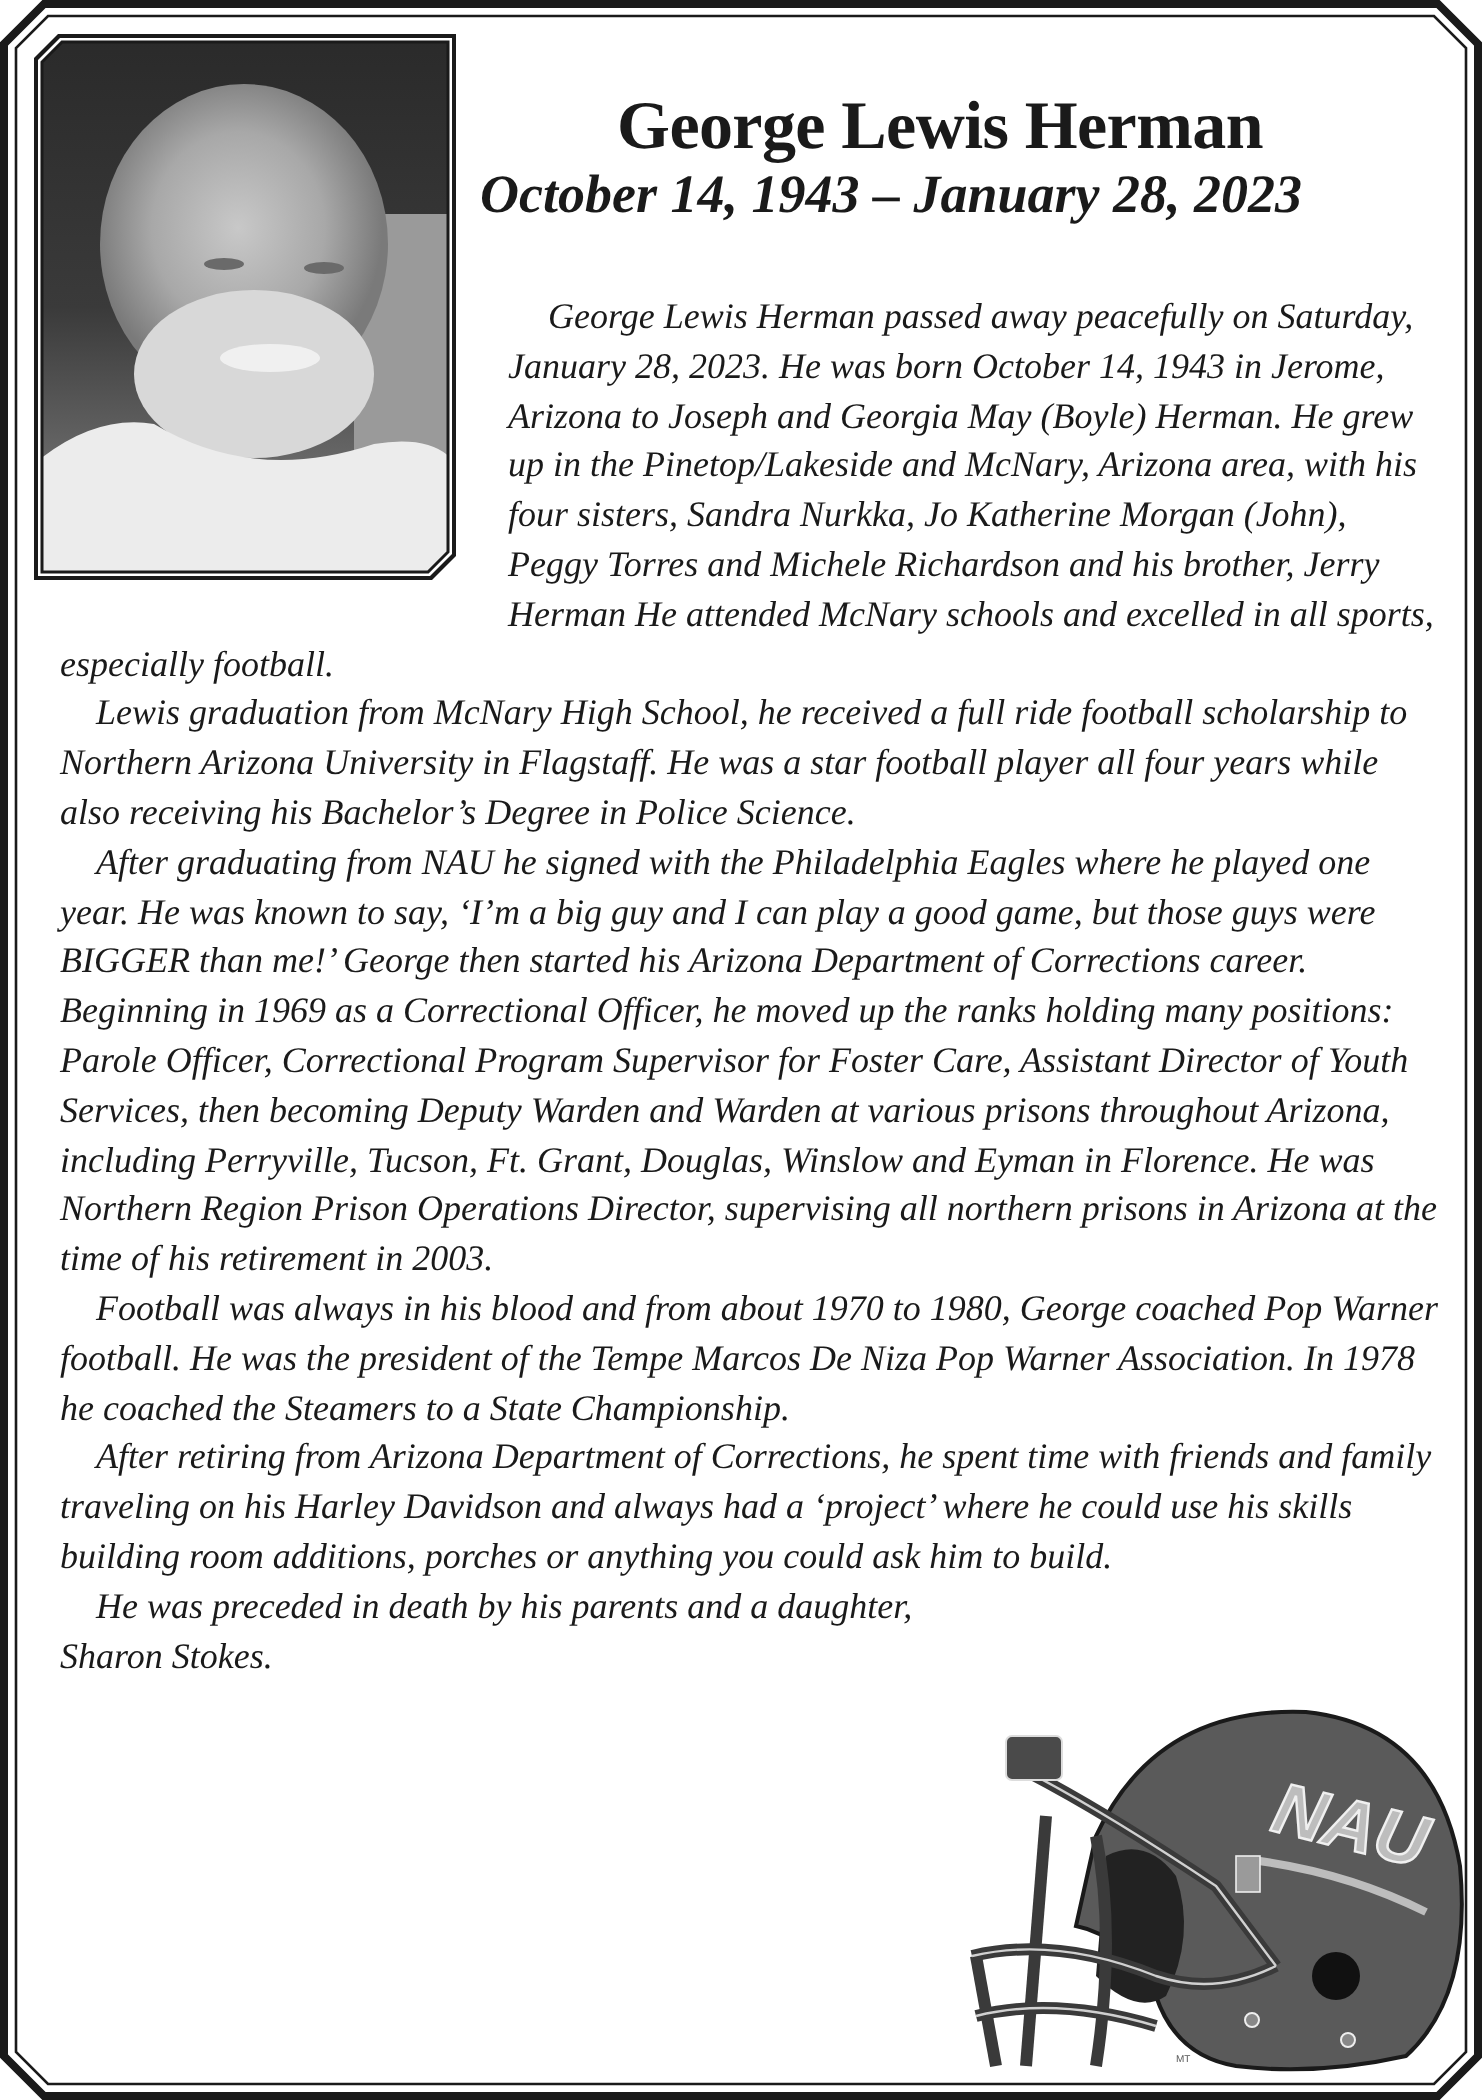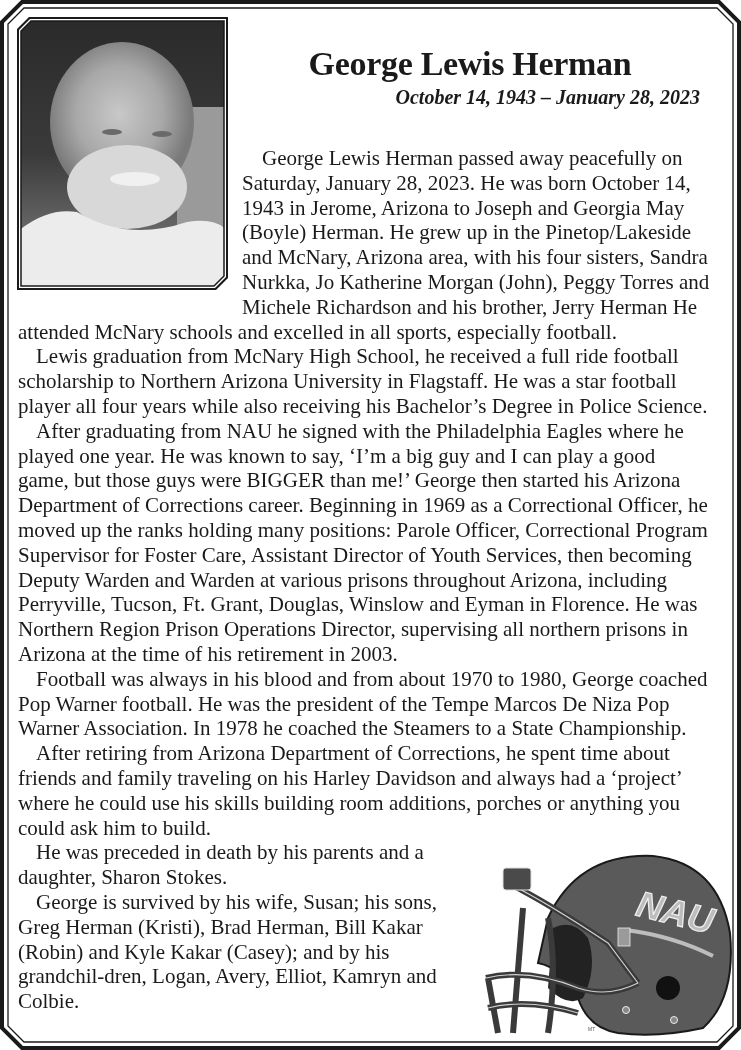--- a/index.html
+++ b/index.html
@@ -3,24 +3,24 @@
 <meta charset="utf-8">
 <style>
   html, body { margin: 0; padding: 0; background: #ffffff; }
   body { width: 741px; height: 1050px; position: relative; overflow: hidden;
          font-family: "Liberation Serif", "DejaVu Serif", serif; color: #1a1a1a; }
   .frame-svg { position: absolute; left: 0; top: 0; width: 741px; height: 1050px; pointer-events: none; }
   .photo { position: absolute; left: 17px; top: 17px; width: 211px; height: 273px; }
   .photo svg { width: 100%; height: 100%; display: block; }
   .title { position: absolute; left: 240px; top: 40px; width: 460px; text-align: center;
            font-weight: bold; font-size: 34px; line-height: 48px; letter-spacing: -0.3px; }
-  .dates { position: absolute; left: 240px; top: 85px; width: 460px; text-align: right;
-           font-style: italic; font-weight: bold; font-size: 20px; line-height: 24px; }
-  .body-text { position: absolute; left: 18px; top: 146px; width: 692px;
-               font-size: 21px; line-height: 24.8px; }
+  .dates { position: absolute; left: 240px; top: 85px; width: 460px; text-align: left;
+           font-style: italic; font-weight: bold; font-size: 27px; line-height: 24px; }
+  .body-text { position: absolute; left: 30px; top: 146px; width: 692px;
+               font-size: 18px; line-height: 24.8px; font-style: italic; }
   .float-spacer { float: left; width: 224px; height: 172px; }
   .body-text p { margin: 0; text-indent: 18px; }
   .body-text p.first { text-indent: 20px; }
   .narrow { width: 480px; }
   .helmet { position: absolute; left: 478px; top: 848px; width: 255px; height: 190px; }
   .helmet svg { width: 100%; height: 100%; display: block; }
 </style>
 </head>
 <body>
 
@@ -68,23 +68,22 @@
 
 <div class="title">George Lewis Herman</div>
 <div class="dates">October 14, 1943 – January 28, 2023</div>
 
 <div class="body-text">
   <div class="float-spacer"></div>
   <p class="first">George Lewis Herman passed away peacefully on Saturday, January 28, 2023. He was born October 14, 1943 in Jerome, Arizona to Joseph and Georgia May (Boyle) Herman. He grew up in the Pinetop/Lakeside and McNary, Arizona area, with his four sisters, Sandra Nurkka, Jo Katherine Morgan (John), Peggy Torres and Michele Richardson and his brother, Jerry Herman He attended McNary schools and excelled in all sports, especially football.</p>
   <p>Lewis graduation from McNary High School, he received a full ride football scholarship to Northern Arizona University in Flagstaff. He was a star football player all four years while also receiving his Bachelor’s Degree in Police Science.</p>
   <p>After graduating from NAU he signed with the Philadelphia Eagles where he played one year. He was known to say, ‘I’m a big guy and I can play a good game, but those guys were BIGGER than me!’ George then started his Arizona Department of Corrections career. Beginning in 1969 as a Correctional Officer, he moved up the ranks holding many positions: Parole Officer, Correctional Program Supervisor for Foster Care, Assistant Director of Youth Services, then becoming Deputy Warden and Warden at various prisons throughout Arizona, including Perryville, Tucson, Ft. Grant, Douglas, Winslow and Eyman in Florence. He was Northern Region Prison Operations Director, supervising all northern prisons in Arizona at the time of his retirement in 2003.</p>
   <p>Football was always in his blood and from about 1970 to 1980, George coached Pop Warner football. He was the president of the Tempe Marcos De Niza Pop Warner Association. In 1978 he coached the Steamers to a State Championship.</p>
-  <p>After retiring from Arizona Department of Corrections, he spent time about friends and family traveling on his Harley Davidson and always had a ‘project’ where he could use his skills building room additions, porches or anything you could ask him to build.</p>
+  <p>After retiring from Arizona Department of Corrections, he spent time with friends and family traveling on his Harley Davidson and always had a ‘project’ where he could use his skills building room additions, porches or anything you could ask him to build.</p>
   <p class="narrow">He was preceded in death by his parents and a daughter, Sharon Stokes.</p>
-  <p class="narrow" style="width:440px">George is survived by his wife, Susan; his sons, Greg Herman (Kristi), Brad Herman, Bill Kakar (Robin) and Kyle Kakar (Casey); and by his grandchil-dren, Logan, Avery, Elliot, Kamryn and Colbie.</p>
 </div>
 
 <div class="helmet">
   <svg viewBox="0 0 255 190">
 
     <path d="M70,70 Q100,5 175,8 Q240,15 252,85 Q258,150 225,180 Q180,190 140,185 Q110,180 100,150 Q85,120 60,115 Z" fill="#5a5a5a" stroke="#1a1a1a" stroke-width="2"></path>
 
     <path d="M75,80 Q95,70 110,90 Q120,120 105,150 Q90,160 70,140 Z" fill="#222"></path>
 
     <circle cx="190" cy="140" r="12" fill="#111"></circle>

